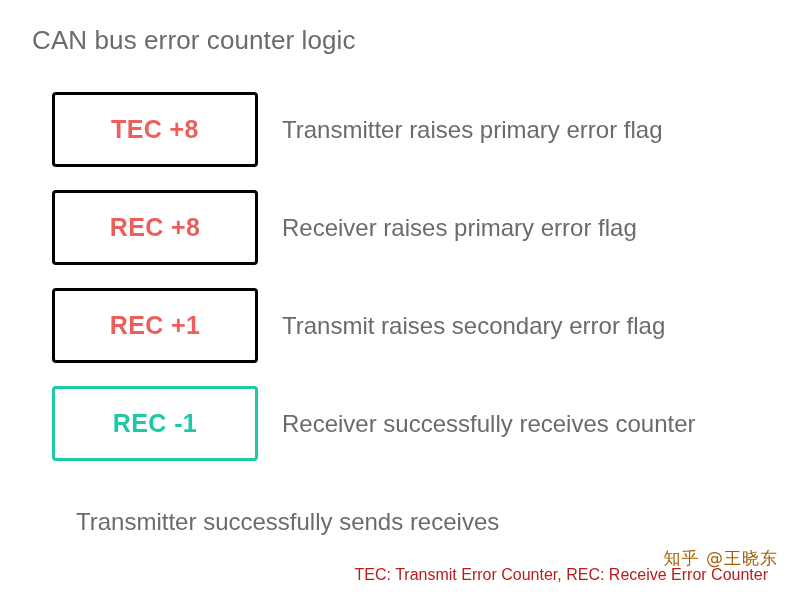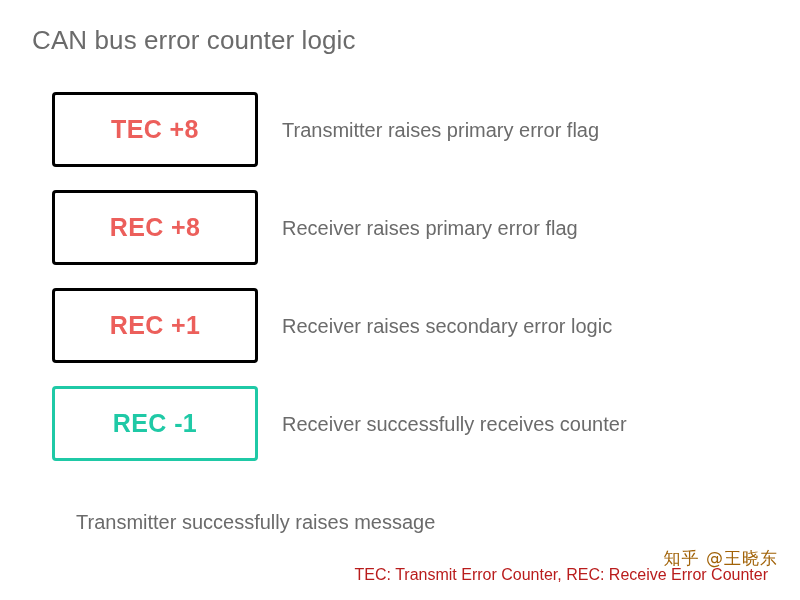--- a/index.html
+++ b/index.html
@@ -72,21 +72,21 @@
     letter-spacing: 0.4px;
     white-space: nowrap;
   }
 
   .counter-box.teal .counter-label {
     color: #1fc9a6;
   }
 
   .row-description {
     margin-left: 24px;
-    font-size: 20px;
+    font-size: 24px;
     font-weight: 400;
     color: #6b6b6b;
     white-space: nowrap;
     line-height: 1;
   }
 
   #footnote {
     position: absolute;
     right: 28px;
     bottom: 16px;
@@ -127,32 +127,32 @@
       <div class="counter-box">
         <span class="counter-label">REC +8</span>
       </div>
       <div class="row-description">Receiver raises primary error flag</div>
     </div>
 
     <div class="row">
       <div class="counter-box">
         <span class="counter-label">REC +1</span>
       </div>
-      <div class="row-description">Receiver raises secondary error logic</div>
+      <div class="row-description">Transmit raises secondary error flag</div>
     </div>
 
     <div class="row">
       <div class="counter-box teal">
         <span class="counter-label">REC -1</span>
       </div>
       <div class="row-description">Receiver successfully receives counter</div>
     </div>
 
     <div class="row">
-      <div class="row-description">Transmitter successfully raises message</div>
+      <div class="row-description">Transmitter successfully sends receives</div>
     </div>
 
   </div>
 
   <div id="footnote">TEC: Transmit Error Counter, REC: Receive Error Counter</div>
   <div id="watermark">知乎 @王晓东</div>
 
 </div>
 
 </body></html>

